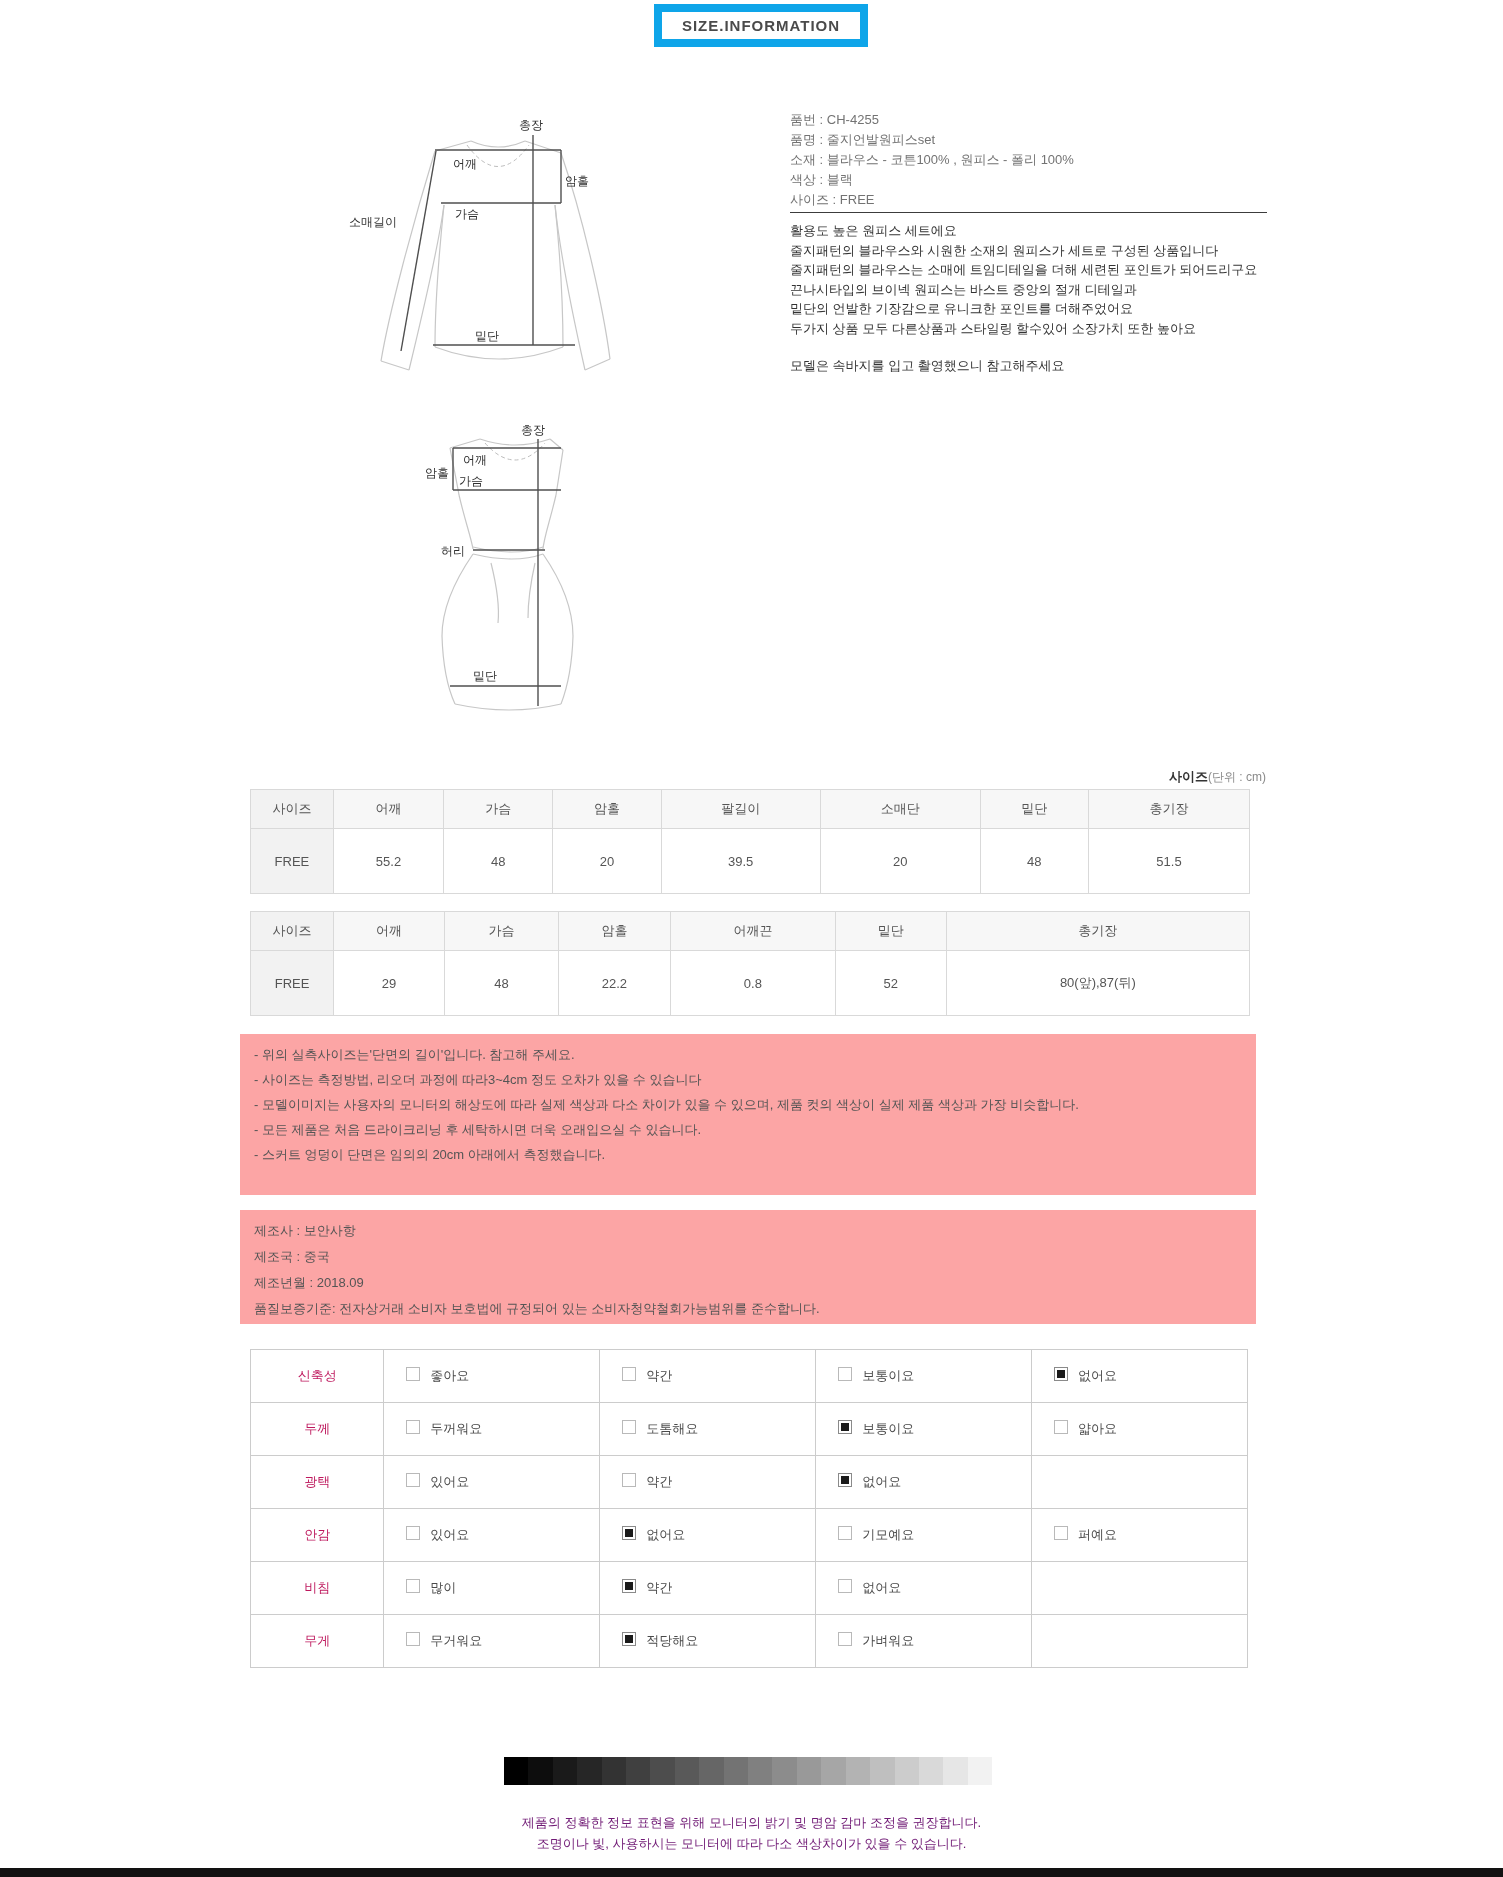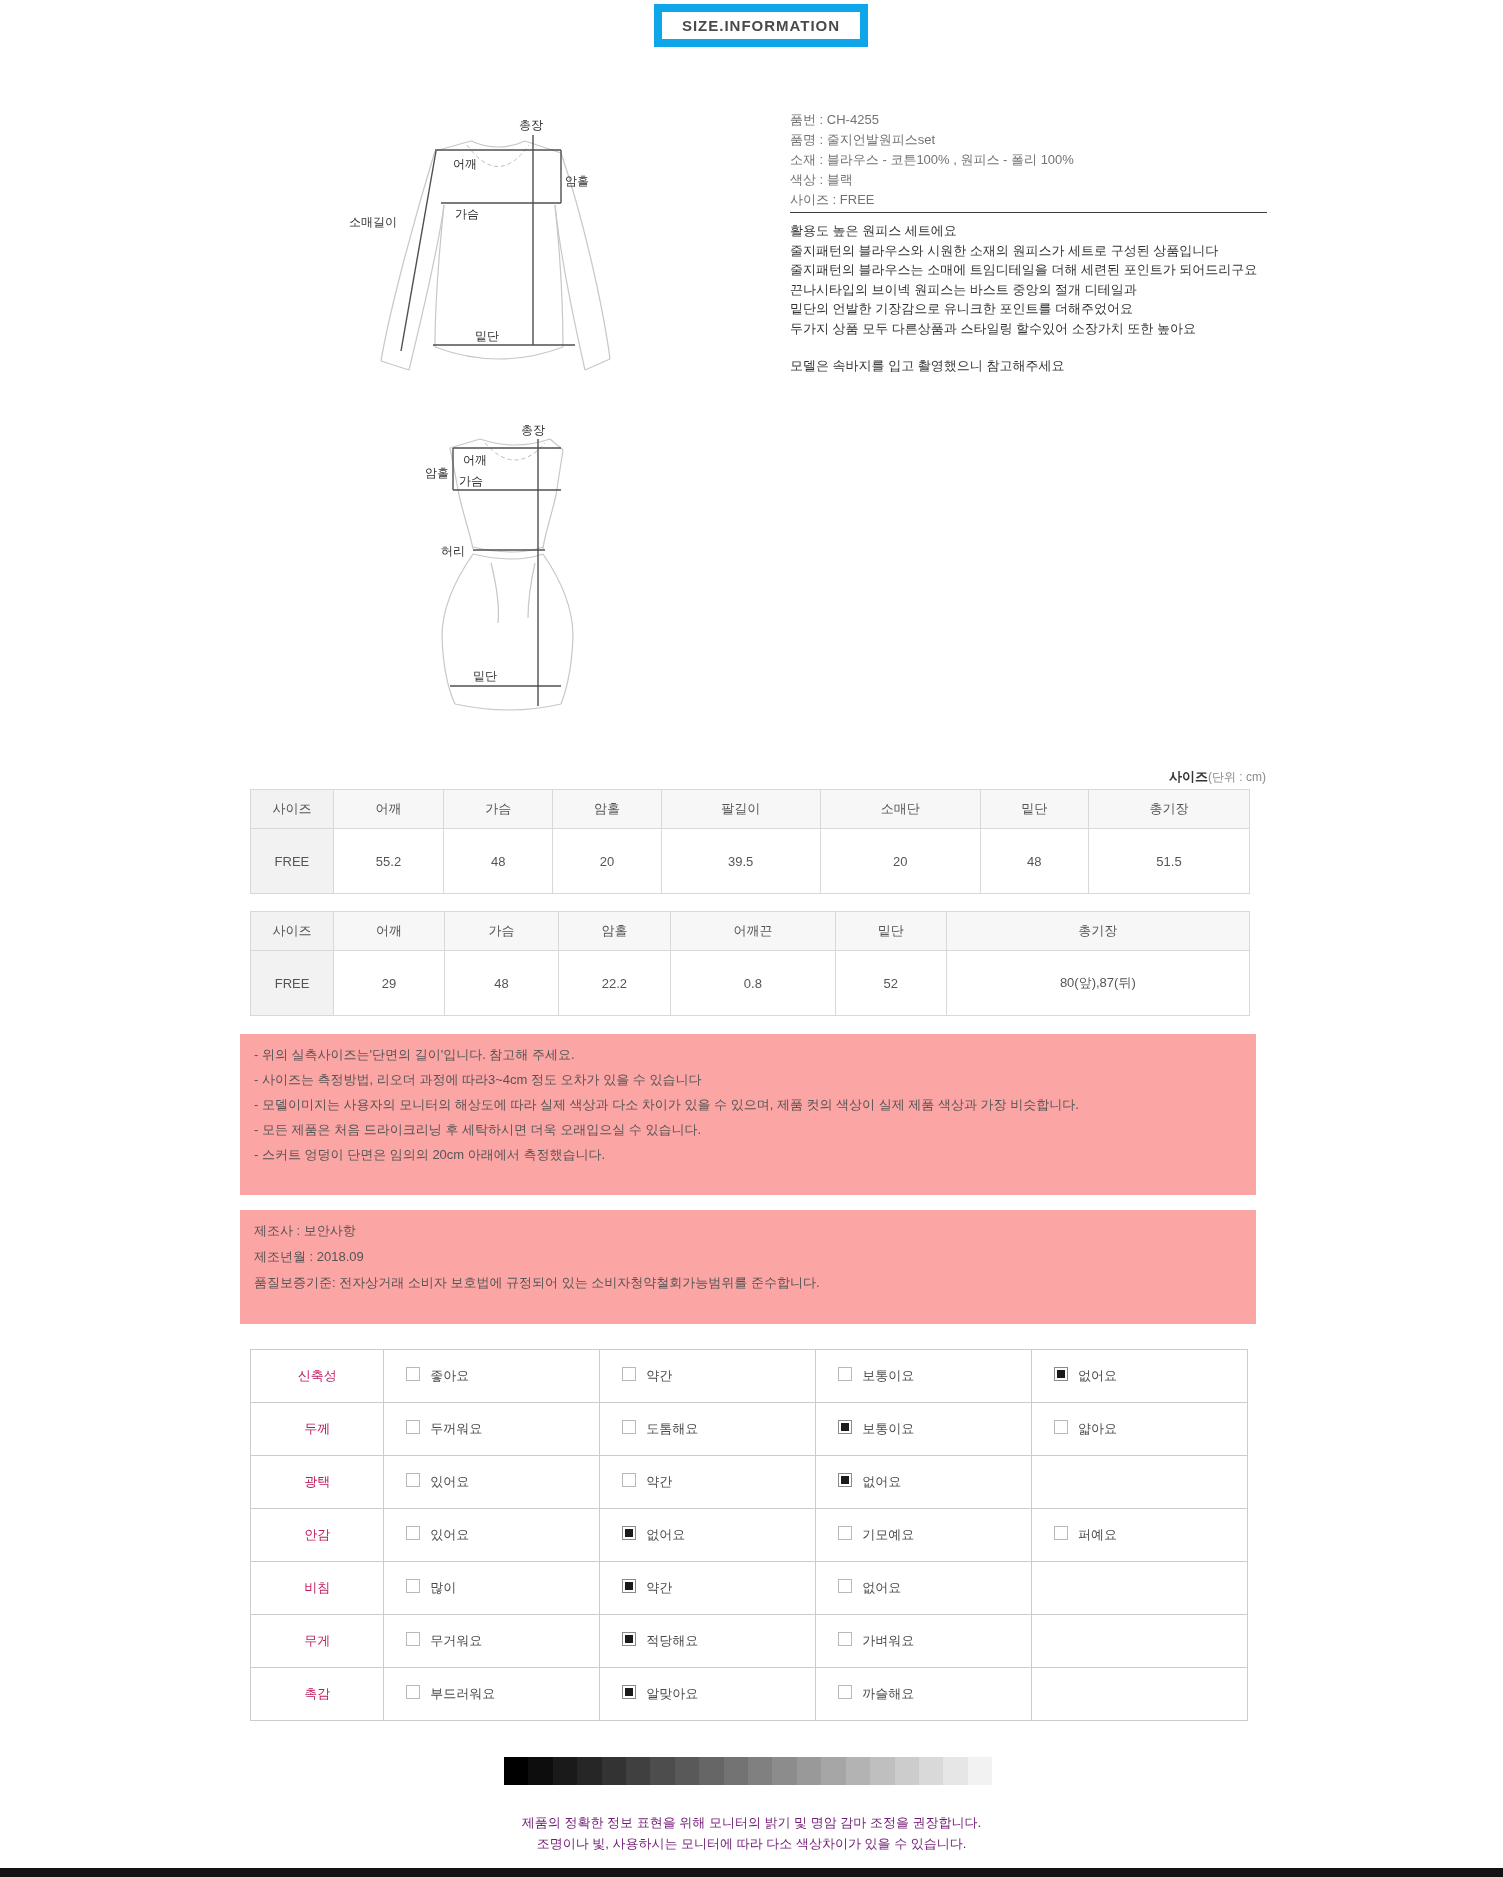--- a/index.html
+++ b/index.html
@@ -220,20 +220,21 @@
 
   <div class="panel panel-notes" id="notes">
       <div>- 위의 실측사이즈는'단면의 길이'입니다. 참고해 주세요.</div>
       <div>- 사이즈는 측정방법, 리오더 과정에 따라3~4cm 정도 오차가 있을 수 있습니다</div>
       <div>- 모델이미지는 사용자의 모니터의 해상도에 따라 실제 색상과 다소 차이가 있을 수 있으며, 제품 컷의 색상이 실제 제품 색상과 가장 비슷합니다.</div>
       <div>- 모든 제품은 처음 드라이크리닝 후 세탁하시면 더욱 오래입으실 수 있습니다.</div>
       <div>- 스커트 엉덩이 단면은 임의의 20cm 아래에서 측정했습니다.</div>
     </div>
   <div class="panel panel-mfr" id="mfr">
       <div>제조사 : 보안사항</div>
+      <div>제조국 : 중국</div>
       <div>제조년월 : 2018.09</div>
       <div>품질보증기준: 전자상거래 소비자 보호법에 규정되어 있는 소비자청약철회가능범위를 준수합니다.</div>
     </div>
 
   <table class="attr-table" id="attrs">
       <tbody>
         <tr>
           <td class="attr-label">신축성</td>
           <td class="attr-opt"><span class="cb"></span><span>좋아요</span></td>
           <td class="attr-opt"><span class="cb"></span><span>약간</span></td>
@@ -266,27 +267,20 @@
           <td class="attr-opt"><span class="cb"></span><span>많이</span></td>
           <td class="attr-opt"><span class="cb checked"></span><span>약간</span></td>
           <td class="attr-opt"><span class="cb"></span><span>없어요</span></td>
           <td class="attr-opt"></td>
         </tr>
         <tr>
           <td class="attr-label">무게</td>
           <td class="attr-opt"><span class="cb"></span><span>무거워요</span></td>
           <td class="attr-opt"><span class="cb checked"></span><span>적당해요</span></td>
           <td class="attr-opt"><span class="cb"></span><span>가벼워요</span></td>
-          <td class="attr-opt"></td>
-        </tr>
-        <tr>
-          <td class="attr-label">촉감</td>
-          <td class="attr-opt"><span class="cb"></span><span>부드러워요</span></td>
-          <td class="attr-opt"><span class="cb checked"></span><span>알맞아요</span></td>
-          <td class="attr-opt"><span class="cb"></span><span>까슬해요</span></td>
           <td class="attr-opt"></td>
         </tr>
       </tbody>
     </table>
 
   <div class="gradient" id="gradient">
       <div class="seg" style="background: rgb(0, 0, 0);"></div>
       <div class="seg" style="background: rgb(13, 13, 13);"></div>
       <div class="seg" style="background: rgb(26, 26, 26);"></div>
       <div class="seg" style="background: rgb(38, 38, 38);"></div>

